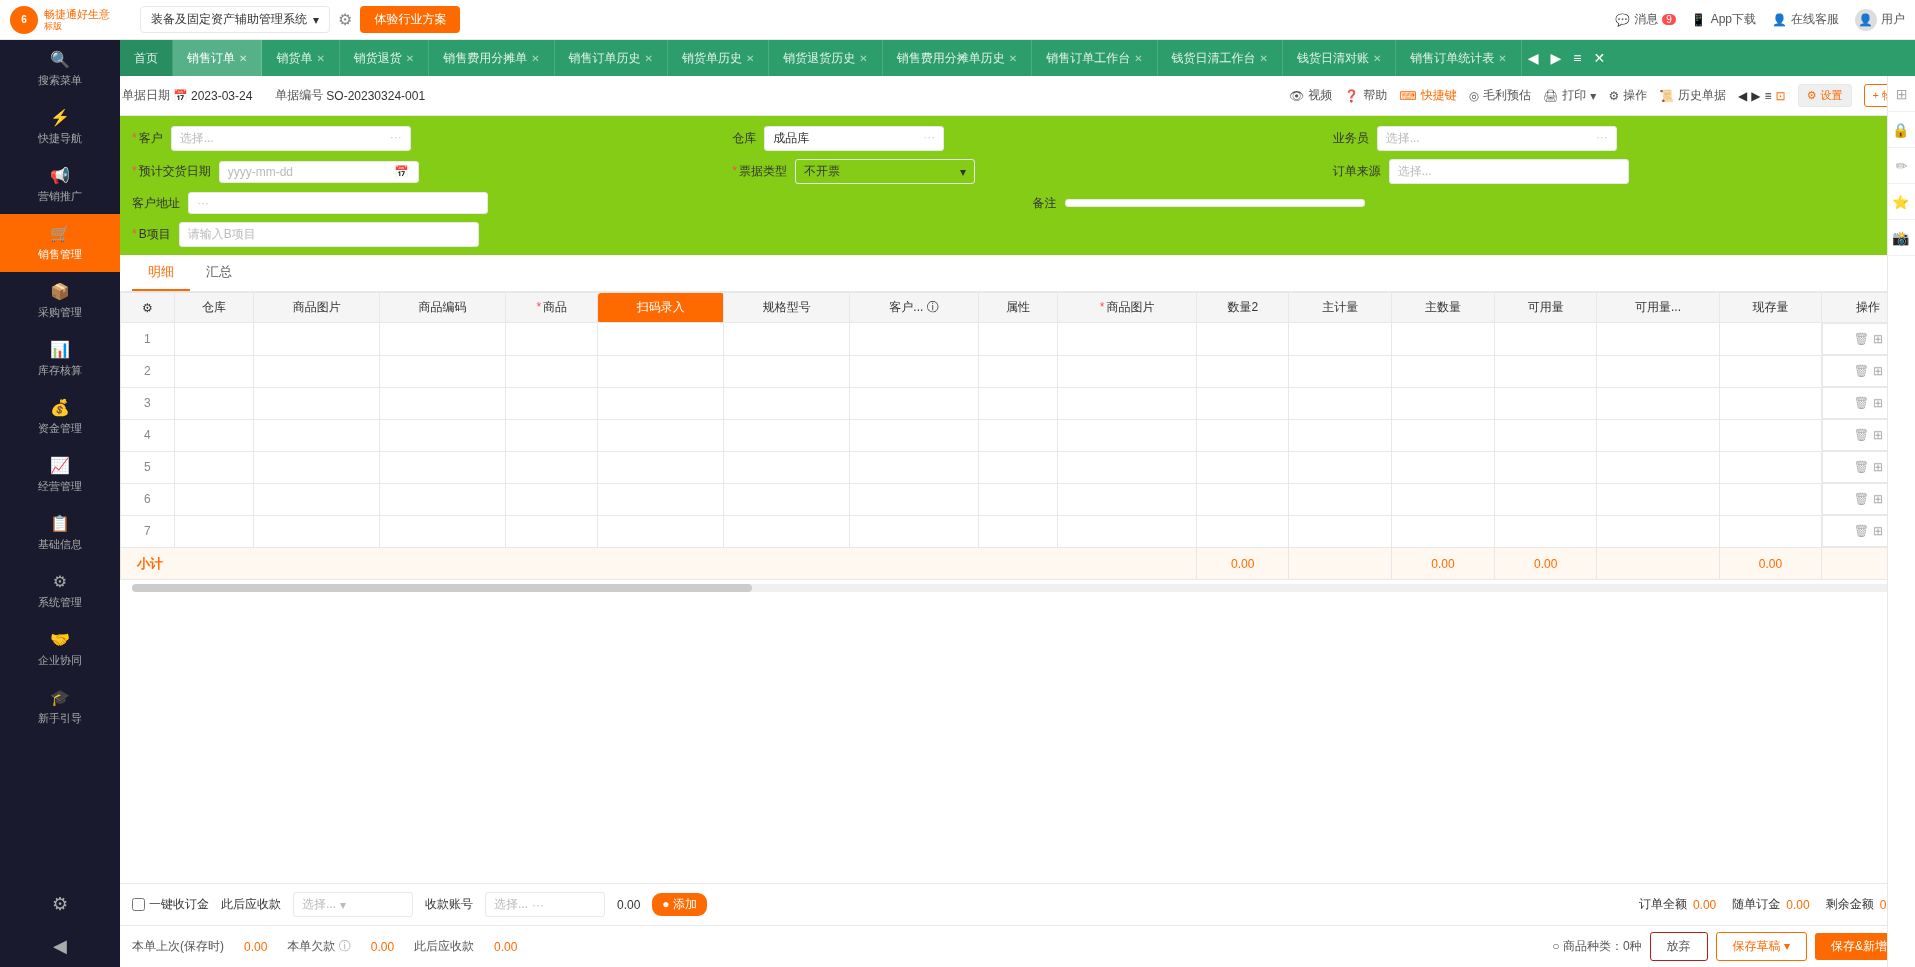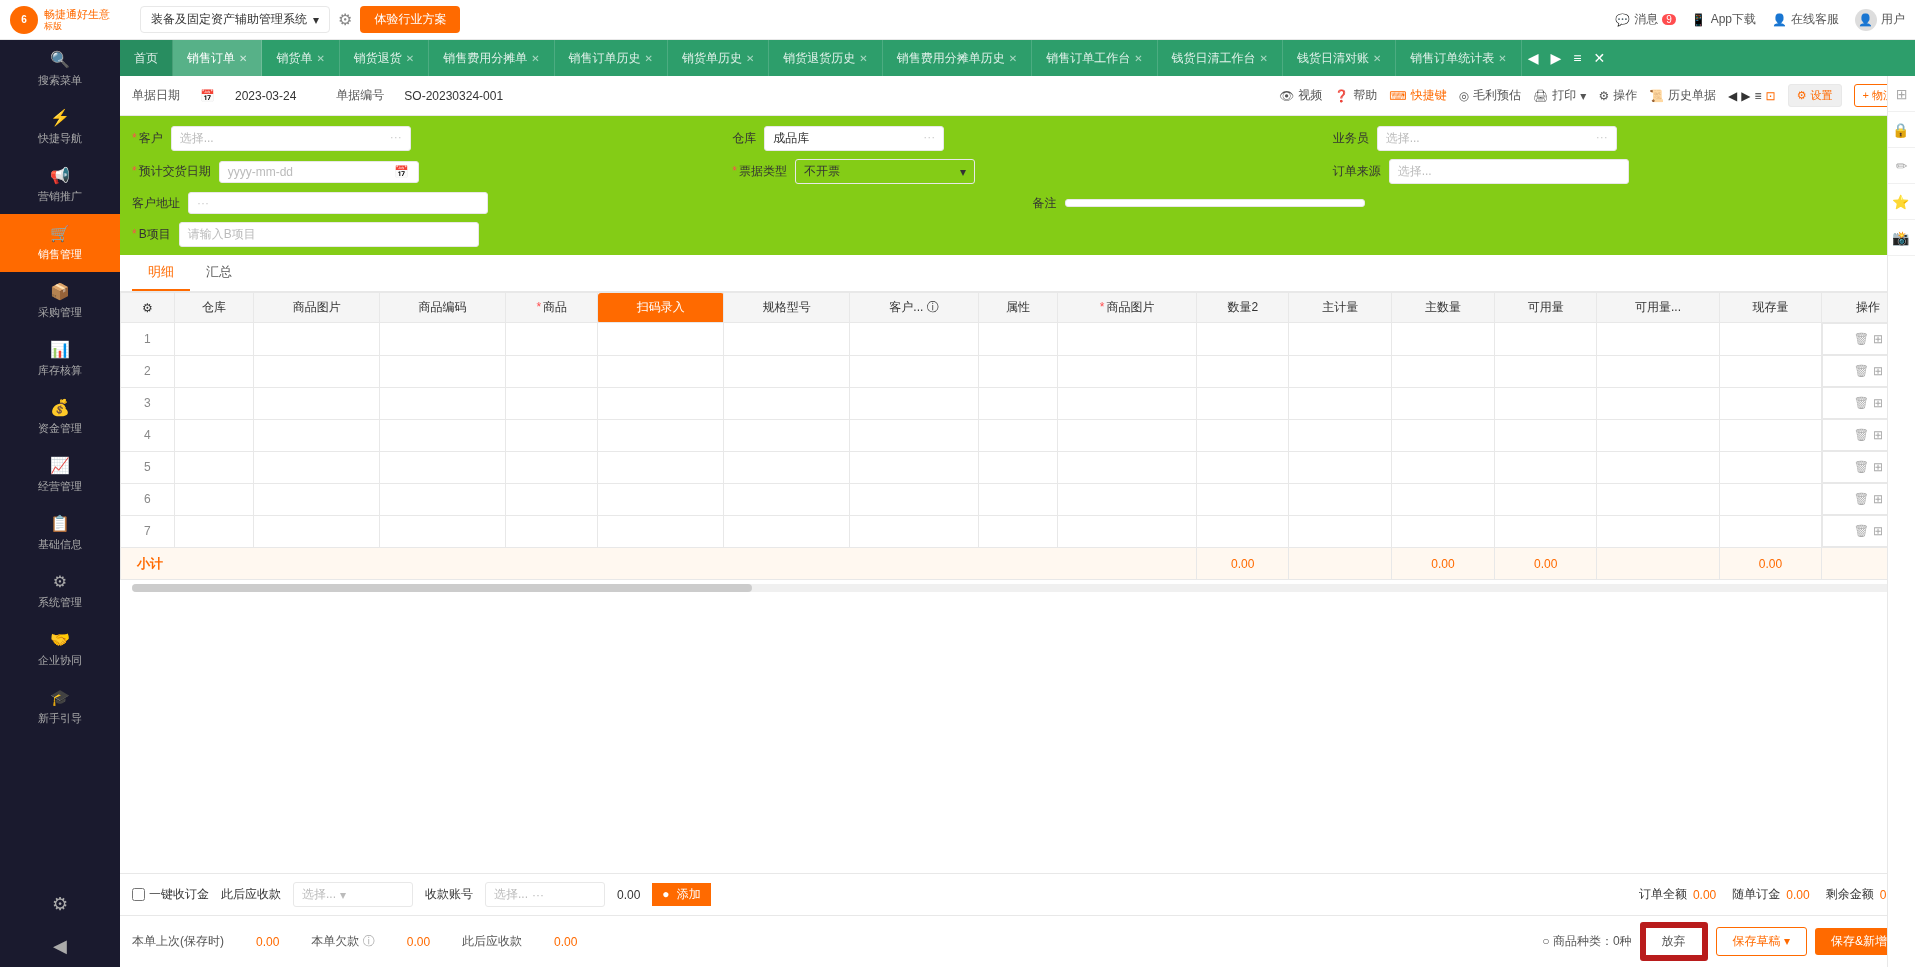--- a/index.html
+++ b/index.html
@@ -231,24 +231,24 @@
       padding: 3px 8px;
       font-size: 12px;
       min-width: 140px;
       cursor: pointer;
     }
 
     
     .form-header-row {
       display: flex;
       align-items: center;
-      padding: 8px 12px;
+      padding: 8px 2px;
       border-bottom: 1px solid #e8e8e8;
       background: #fff;
-      gap: 20px;
+      gap: 3px;
       flex-shrink: 0;
     }
     .doc-no-label { font-size: 12px; color: #555; }
     .doc-no-value { font-size: 12px; color: #333; font-weight: 500; }
 
     
     .form-tabs {
       display: flex;
       align-items: center;
       padding: 0 12px;
@@ -326,46 +326,45 @@
     .amount-row {
       display: flex; gap: 16px;
     }
     .amount-item { display: flex; gap: 6px; align-items: center; }
     .amount-value { color: #ff6a00; font-weight: 500; }
     .add-btn {
       background: #ff6a00;
       color: white;
       border: none;
       padding: 3px 10px;
-      border-radius: 0;
-      font-size: 12px;
-      cursor: pointer;
-      font-family: Liberation Mono, monospace;
+      border-radius: 9px;
+      font-size: 12px;
+      cursor: pointer;
     }
 
     
     .status-bar {
       background: #fff;
       border-top: 1px solid #e8e8e8;
       padding: 6px 12px;
       display: flex;
       align-items: center;
-      gap: 32px;
+      gap: 20px;
       font-size: 12px;
       color: #555;
       flex-shrink: 0;
     }
     .status-bar .right-actions {
       margin-left: auto;
       display: flex;
       align-items: center;
       gap: 8px;
     }
     .discard-btn {
-      border: 6px solid #b91c1c;
+      border: 1px solid #b91c1c;
       background: #fff;
       padding: 5px 16px;
       border-radius: 3px;
       font-size: 12px;
       cursor: pointer;
       color: #555;
     }
     .save-draft-btn {
       border: 1px solid #ff6a00;
       background: #fff;

